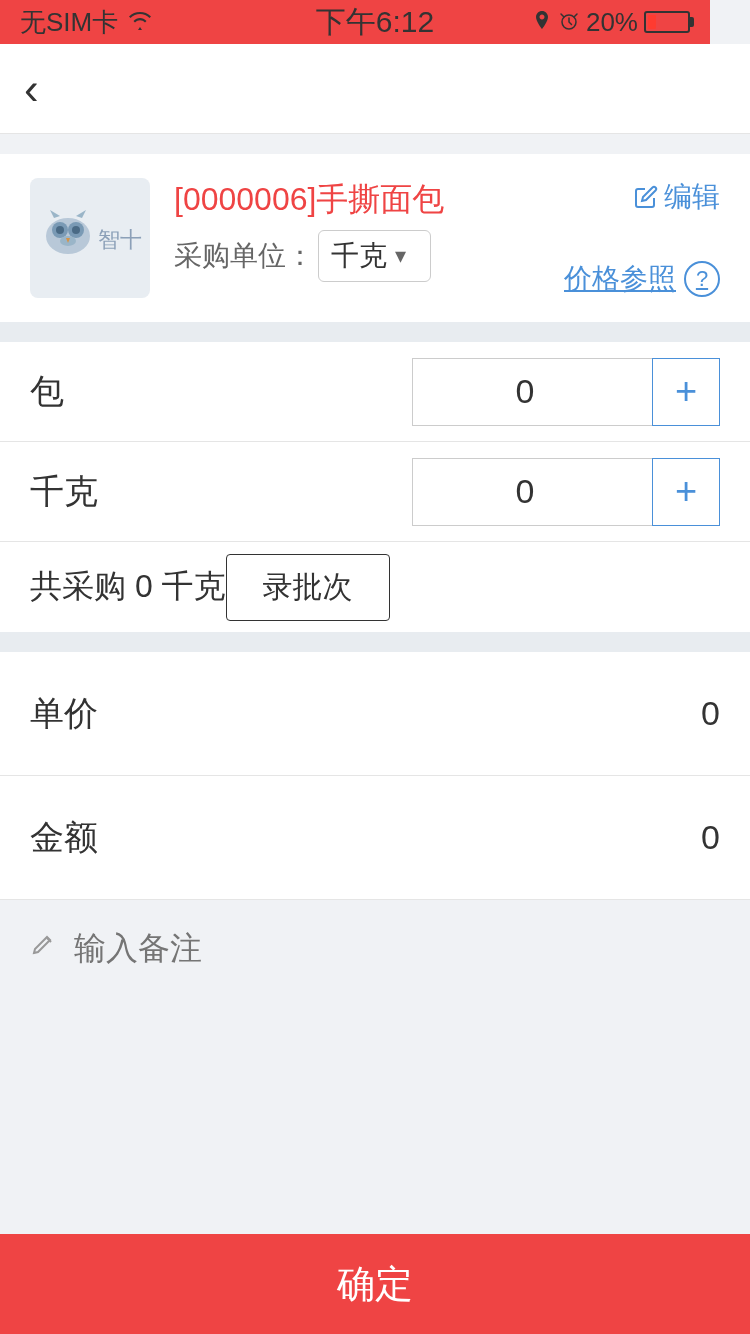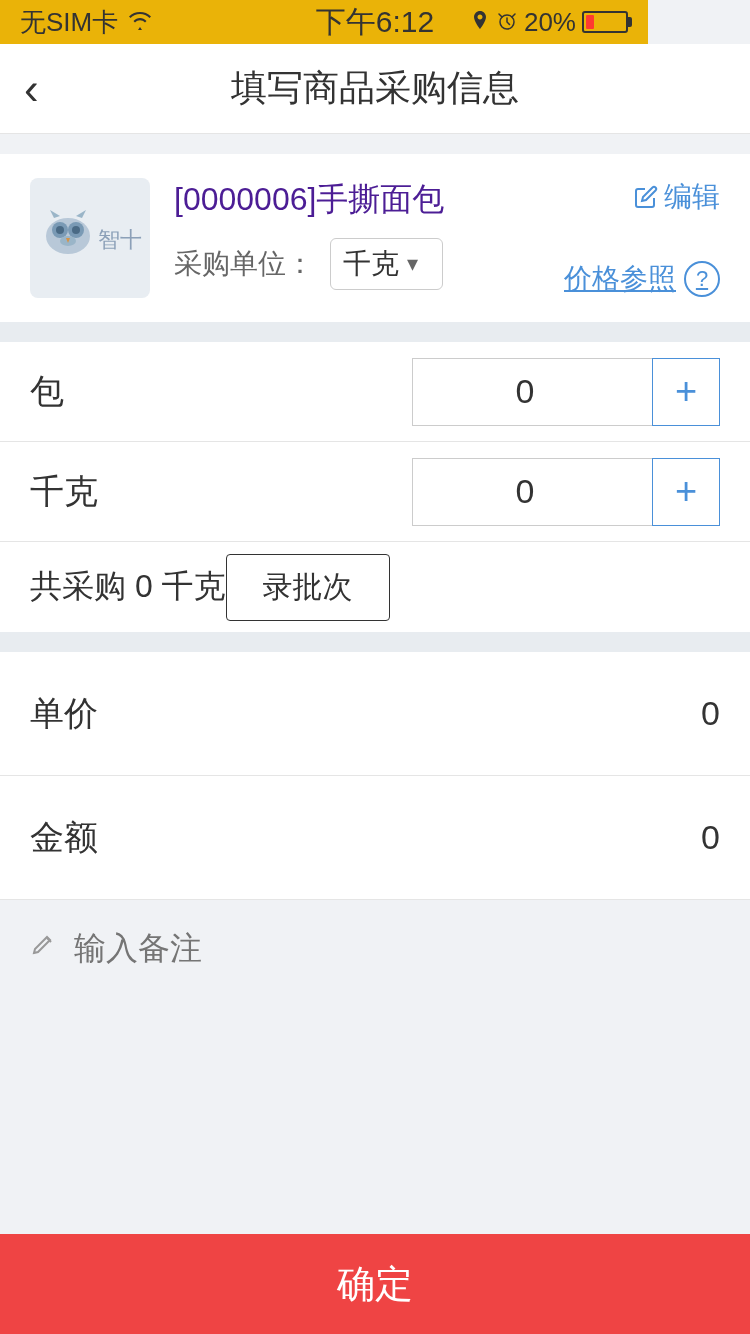--- a/index.html
+++ b/index.html
@@ -9,23 +9,23 @@
       min-height: 1334px;
       font-family: -apple-system, "PingFang SC", "Helvetica Neue", Arial, sans-serif;
       background: #f0f2f5;
       font-size: 32px;
       color: #333;
       overflow-x: hidden;
     }
 
     
     .status-bar {
-      width: 648px;
+      width: 710px;
       height: 44px;
-      background: #eab308;
+      background: #ef4444;
       display: flex;
       align-items: center;
       justify-content: space-between;
       padding: 8px 20px;
       font-size: 26px;
       color: #333;
     }
     .status-bar-left {
       display: flex;
       align-items: center;
@@ -126,27 +126,27 @@
     .product-img-text {
       font-size: 22px;
       color: #8ca0b8;
       margin-top: 4px;
     }
     .product-info {
       flex: 1;
     }
     .product-name {
       font-size: 32px;
-      color: #4c1d95;
-      margin-bottom: 16px;
+      color: #ef4444;
+      margin-bottom: 8px;
     }
     .product-unit-row {
       display: flex;
       align-items: center;
-      gap: 16px;
+      gap: 4px;
     }
     .product-unit-label {
       font-size: 28px;
       color: #666;
     }
     .product-unit-select {
       border: 1px solid #ccc;
       border-radius: 6px;
       padding: 6px 24px 6px 12px;
       font-size: 28px;
@@ -377,21 +377,20 @@
     </span>
     <span>20%</span>
     <div class="battery-icon">
       <div class="battery-fill"></div>
     </div>
   </div>
 </div>
 
 <div class="nav-bar">
   <span class="nav-back">‹</span>
-  <span class="nav-title">填写商品采购信息</span>
 </div>
 
 <div class="product-card">
   <div class="product-img">
     <div class="product-img-owl">
       <svg width="60" height="50" viewBox="0 0 60 50">
 
         <ellipse cx="30" cy="28" rx="22" ry="18" fill="#b8c8d8"></ellipse>
         <circle cx="22" cy="22" r="8" fill="#7a9ab5"></circle>
         <circle cx="38" cy="22" r="8" fill="#7a9ab5"></circle>

